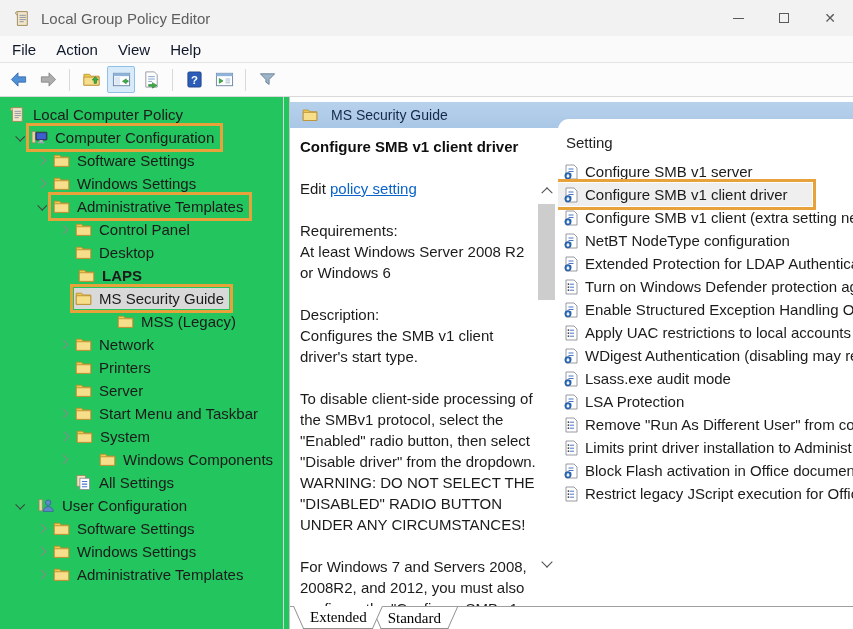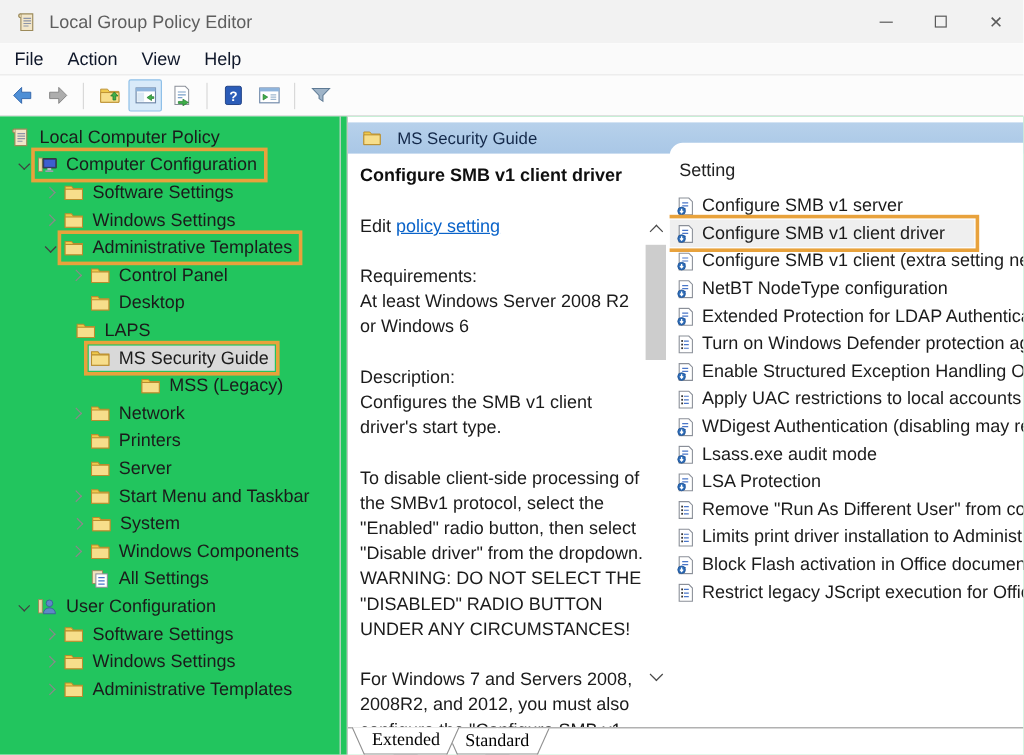--- a/index.html
+++ b/index.html
@@ -285,21 +285,21 @@
           <span class="tree-core">
             <span class="tree-icon">
               <svg viewBox="0 0 16 16">
                 <path d="M1.2 3h5l1.4 1.7h7.2v8.8H1.2z" fill="#EFC94C" stroke="#B98D2F" stroke-width="0.8"></path>
                 <path d="M1.2 5.4h13.6v8.1H1.2z" fill="#F7DE8B" stroke="#B98D2F" stroke-width="0.8"></path>
               </svg>
             </span>
             <span>Desktop</span>
           </span>
         </div>
-        <div class="tree-row" style="padding-left: 40px;">
+        <div class="tree-row" style="padding-left: 55px; font-weight: bold;">
           <span class="chev-slot"></span>
           <span class="tree-core">
             <span class="tree-icon">
               <svg viewBox="0 0 16 16">
                 <path d="M1.2 3h5l1.4 1.7h7.2v8.8H1.2z" fill="#EFC94C" stroke="#B98D2F" stroke-width="0.8"></path>
                 <path d="M1.2 5.4h13.6v8.1H1.2z" fill="#F7DE8B" stroke="#B98D2F" stroke-width="0.8"></path>
               </svg>
             </span>
             <span>LAPS</span>
           </span>
@@ -387,21 +387,21 @@
           <span class="tree-core">
             <span class="tree-icon">
               <svg viewBox="0 0 16 16">
                 <path d="M1.2 3h5l1.4 1.7h7.2v8.8H1.2z" fill="#EFC94C" stroke="#B98D2F" stroke-width="0.8"></path>
                 <path d="M1.2 5.4h13.6v8.1H1.2z" fill="#F7DE8B" stroke="#B98D2F" stroke-width="0.8"></path>
               </svg>
             </span>
             <span>System</span>
           </span>
         </div>
-        <div class="tree-row" style="padding-left: 52px;">
+        <div class="tree-row" style="padding-left: 52px; gap: 24px;">
           <span class="chev-slot">
             <span class="chev collapsed"></span>
           </span>
           <span class="tree-core">
             <span class="tree-icon">
               <svg viewBox="0 0 16 16">
                 <path d="M1.2 3h5l1.4 1.7h7.2v8.8H1.2z" fill="#EFC94C" stroke="#B98D2F" stroke-width="0.8"></path>
                 <path d="M1.2 5.4h13.6v8.1H1.2z" fill="#F7DE8B" stroke="#B98D2F" stroke-width="0.8"></path>
               </svg>
             </span>
@@ -416,21 +416,21 @@
                 <rect x="1.8" y="1.5" width="8" height="10" fill="#F0E3BE" stroke="#9C8A5A" stroke-width="0.7"></rect>
                 <rect x="4.6" y="4" width="9" height="10.5" fill="#FFF" stroke="#8A8F98" stroke-width="0.8"></rect>
                 <g stroke="#4A76C8" stroke-width="1">
                   <path d="M6.5 7h5M6.5 9.5h5M6.5 12h5"></path>
                 </g>
               </svg>
             </span>
             <span>All Settings</span>
           </span>
         </div>
-        <div class="tree-row" style="padding-left: 8px;">
+        <div class="tree-row" style="padding-left: 8px; gap: 7px;">
           <span class="chev-slot">
             <span class="chev expanded"></span>
           </span>
           <span class="tree-core">
             <span class="tree-icon">
               <svg viewBox="0 0 16 16">
                 <rect x="1" y="2.5" width="3" height="10.5" fill="#E8D9A8" stroke="#9C8A5A" stroke-width="0.7"></rect>
                 <circle cx="9.6" cy="5.4" r="2.6" fill="#5E88C8" stroke="#3A5E96" stroke-width="0.7"></circle>
                 <path d="M4.9 13.6c0-2.9 2.1-4.6 4.7-4.6s4.7 1.7 4.7 4.6z" fill="#5E88C8" stroke="#3A5E96" stroke-width="0.7"></path>
               </svg>

